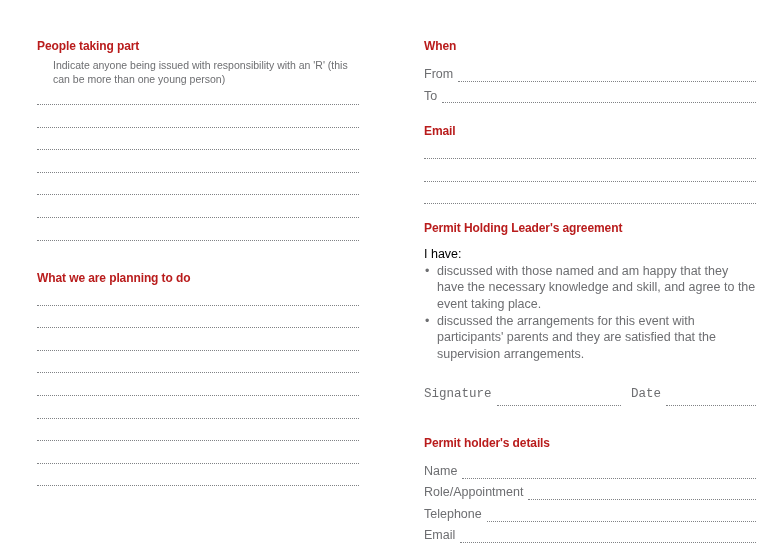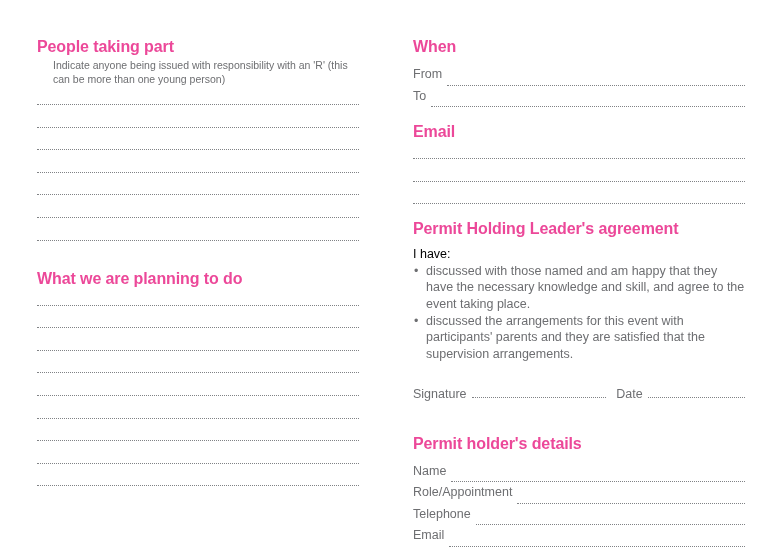--- a/index.html
+++ b/index.html
@@ -22,30 +22,30 @@
   }
   .col {
     position: absolute;
     top: 38px;
   }
   .col-left {
     left: 37px;
     width: 322px;
   }
   .col-right {
-    left: 413px;
+    left: 424px;
     width: 332px;
   }
 
   h2.section-heading {
     margin: 0;
     padding: 0;
-    font-size: 16px;
+    font-size: 12px;
     font-weight: bold;
-    color: #ec4899;
+    color: #b91c1c;
     letter-spacing: -0.1px;
     line-height: 17px;
   }
 
   .intro-text {
     margin: 4px 0 0 16px;
     font-size: 10.5px;
     line-height: 13.5px;
     color: #6d6e71;
   }
@@ -64,46 +64,47 @@
   }
 
   .gap-s { height: 9px; }
   .gap-m { height: 16px; }
   .gap-l { height: 22px; }
   .gap-xl { height: 29px; }
 
   
   .field-row {
     display: flex;
-    align-items: flex-end;
+    align-items: center;
     height: 21.5px;
     font-size: 12.5px;
     color: #6d6e71;
     line-height: 21.5px;
   }
   .field-label {
     white-space: nowrap;
     padding-right: 5px;
     font-size: 12.5px;
     color: #6d6e71;
   }
   .field-fill {
     flex: 1 1 auto;
     border-bottom: 1px dotted #808285;
     height: 13px;
   }
 
   
   .sig-row {
     display: flex;
-    align-items: flex-start;
+    align-items: flex-end;
     height: 21.5px;
     font-size: 12.5px;
     color: #6d6e71;
     line-height: 21.5px;
+    font-family: Liberation Mono, monospace;
   }
   .sig-fill-1 {
     width: 148px;
     border-bottom: 1px dotted #808285;
     height: 13px;
     margin-right: 10px;
   }
   .sig-fill-2 {
     width: 107px;
     border-bottom: 1px dotted #808285;

